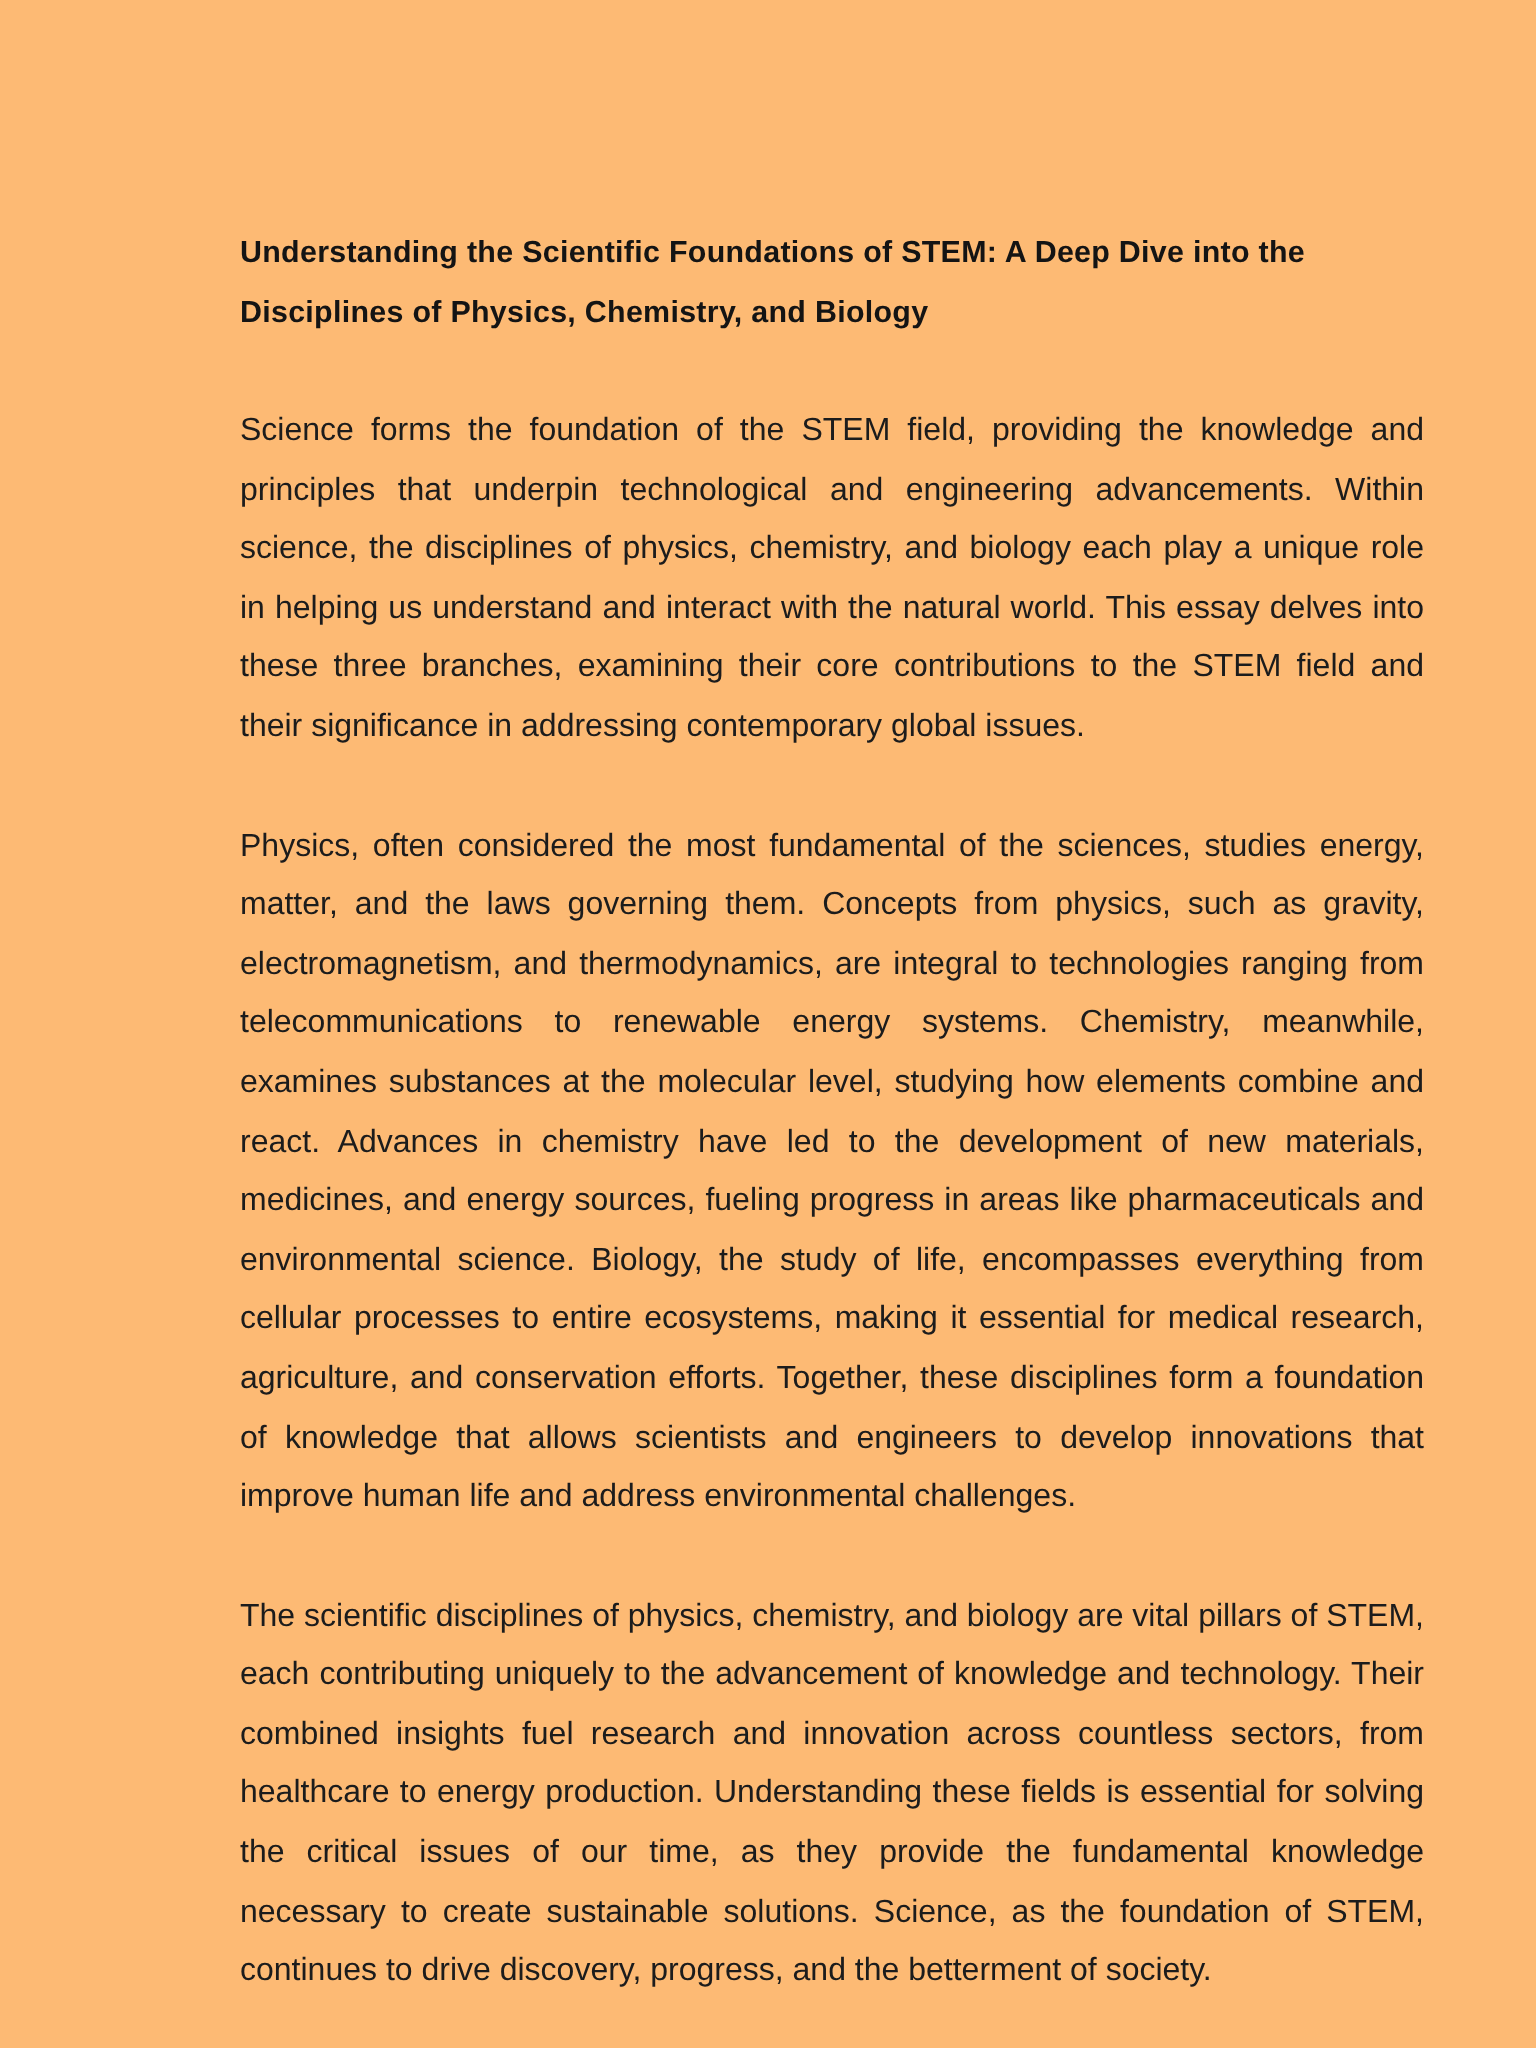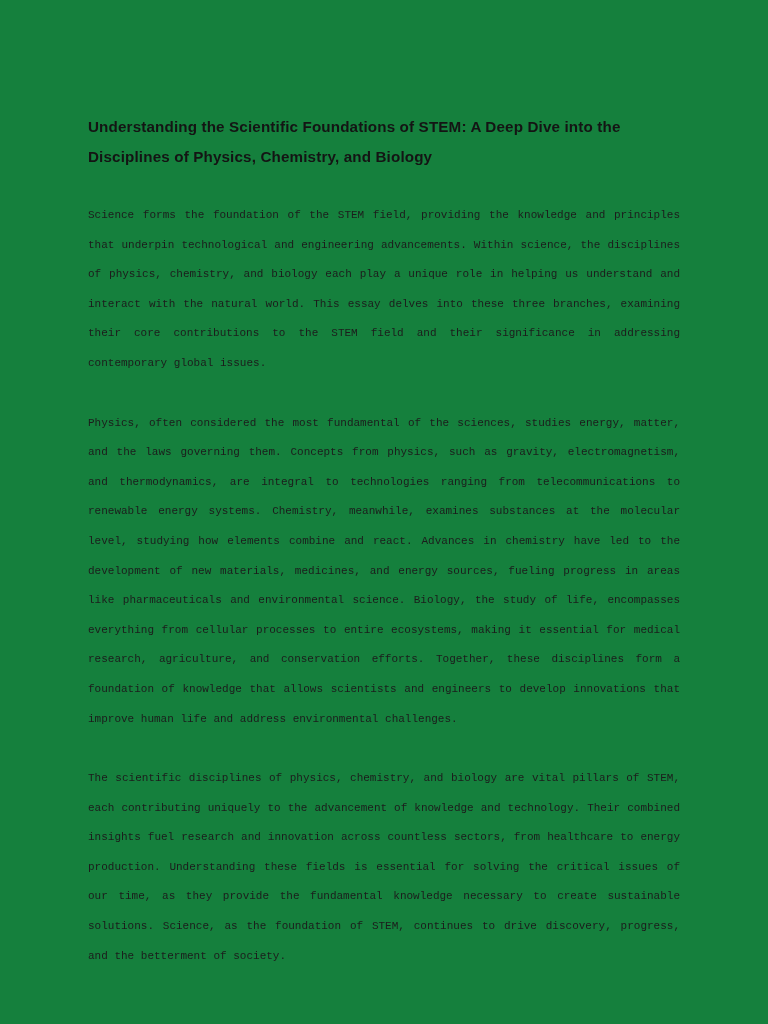--- a/index.html
+++ b/index.html
@@ -11,46 +11,45 @@
     width: 768px;
     height: 1024px;
     font-family: "Liberation Sans", sans-serif;
     color: #1a1a1a;
     -webkit-font-smoothing: antialiased;
   }
   .page {
     position: relative;
     width: 768px;
     height: 1024px;
-    background: #15803d;
+    background: #fdba74;
     box-sizing: border-box;
-    padding: 112px 88px 0 88px;
+    padding: 112px 88px 0 120px;
   }
   .doc-body {
     width: 592px;
   }
   .doc-title {
     font-size: 15.2px;
     font-weight: bold;
     line-height: 29.5px;
     letter-spacing: 0.15px;
     text-align: left;
     margin: 0 0 30px 0;
     color: #141414;
   }
   .doc-paragraph {
-    font-size: 11px;
+    font-size: 16px;
     font-weight: normal;
     line-height: 29.6px;
     text-align: justify;
     text-justify: inter-word;
     margin: 0 0 30px 0;
     color: #1c1c1c;
     hyphens: none;
-    font-family: Liberation Mono, monospace;
   }
   .doc-paragraph:last-child {
     margin-bottom: 0;
   }
 </style>
 </head>
 <body>
 
 <div class="page">
   <div class="doc-body">

